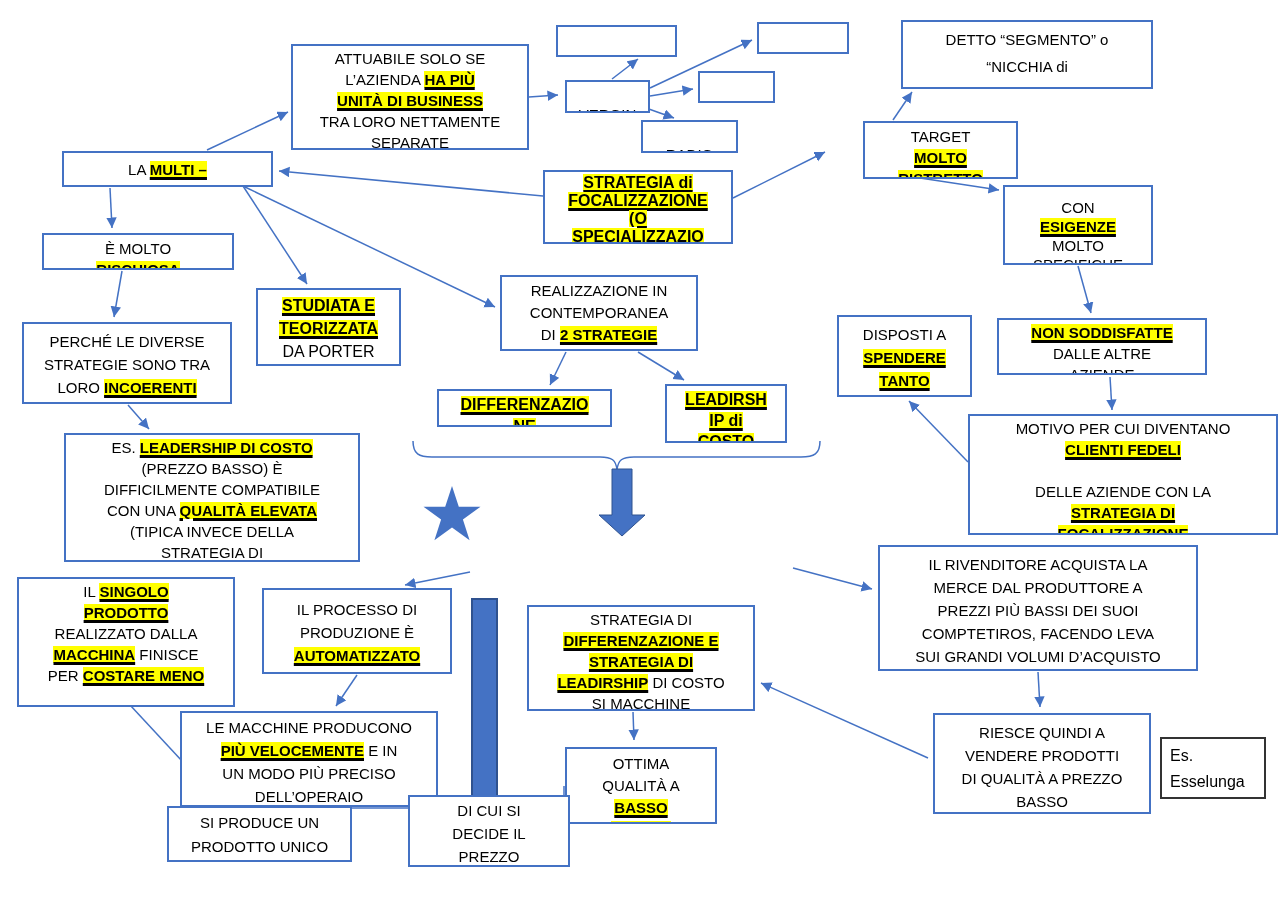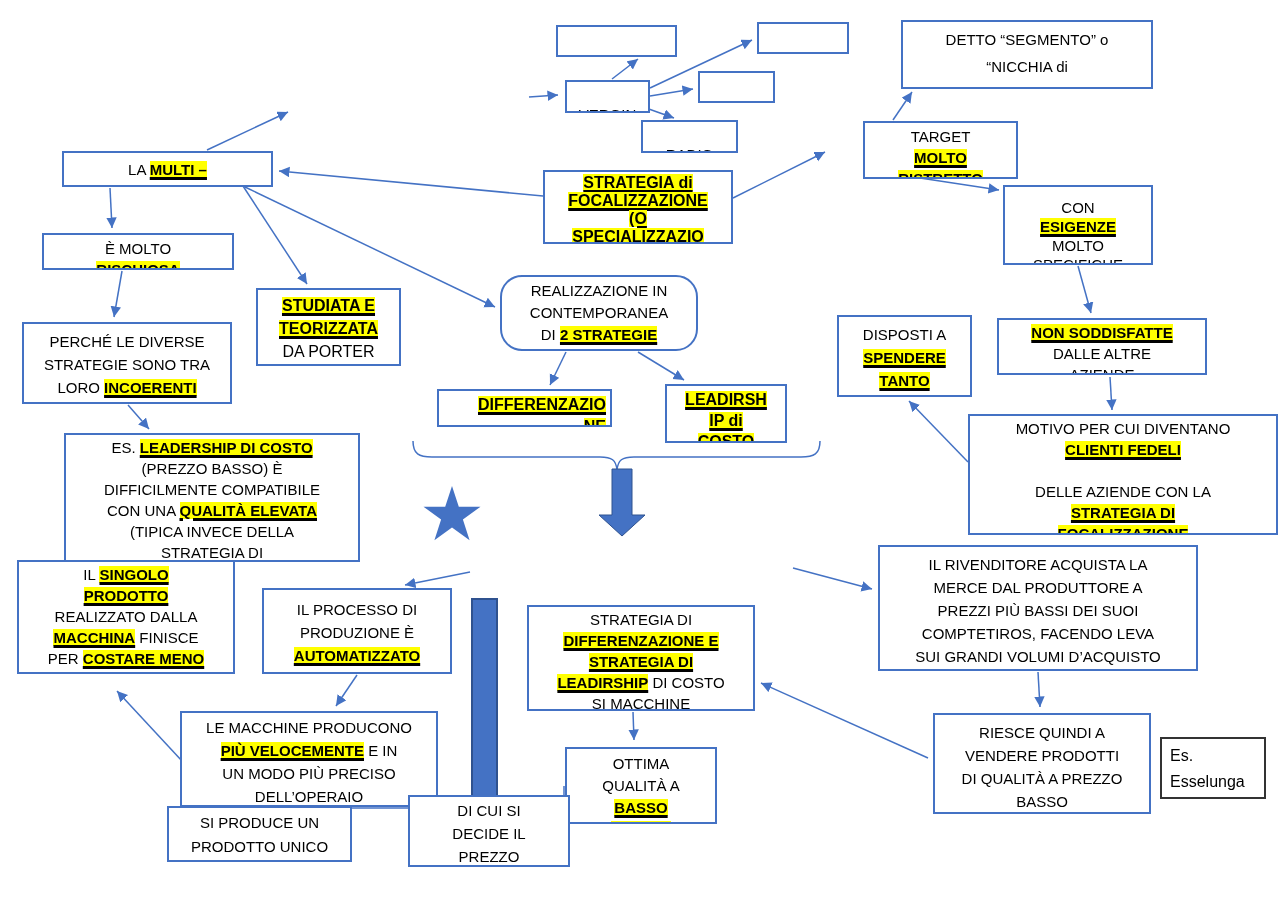--- a/index.html
+++ b/index.html
@@ -19,25 +19,25 @@
   .tl{white-space:nowrap;}
   .n-la_multi{padding-top:6px;}
   .n-attuabile{padding-top:2px;}
   .n-palestre,.n-vergin,.n-hotel,.n-aerei,.n-radio{padding-top:22px;}
   .n-detto{line-height:27px;padding-top:4px;}
   .n-target{line-height:21px;margin-left:34px;}
   .n-strategia_foc{font-size:16px;line-height:18px;padding-top:2px;}
   .n-e_molto{padding-top:3px;}
   .n-con_esigenze{line-height:19px;padding-top:11px;}
   .n-studiata{font-size:16px;line-height:23px;padding-top:4px;}
-  .n-realizzazione{line-height:22px;border-radius:22px;}
+  .n-realizzazione{line-height:22px;}
   .n-perche{line-height:23px;padding-top:6px;}
   .n-disposti{line-height:23px;padding-top:6px;}
   .n-non_soddisfatte{padding-top:2px;}
-  .n-differenzazio{font-size:16px;line-height:22px;text-align:right;}
+  .n-differenzazio{font-size:16px;line-height:22px;}
   .n-leadirship{font-size:16px;line-height:21px;}
   .n-es_leadership{padding-top:2px;}
   .n-motivo{padding-top:2px;}
   .n-possibile{font-size:16px;line-height:24px;padding-top:4px;}
   .n-singolo{padding-top:2px;}
   .n-processo{line-height:23px;padding-top:8px;}
   .n-fondono{padding-top:2px;}
   .n-rivenditore{line-height:23px;padding-top:6px;}
   .n-macchine{line-height:23px;padding-top:3px;}
   .n-ottima{line-height:22px;padding-top:4px;}
@@ -94,20 +94,27 @@
     <rect class="shape-fill shape-stroke" x="472" y="599" width="25" height="246" stroke-width="2"></rect>
 
     <polygon class="shape-fill shape-stroke" points="612,469 632,469 632,515 645,515 622,536 599,515 612,515" stroke-width="1"></polygon>
 
     <polygon class="shape-fill" points="452,486 458.8,506.7 480.5,506.7 462.9,519.6 469.6,540.3 452,527.5 434.4,540.3 441.1,519.6 423.5,506.7 445.2,506.7"></polygon>
   </svg>
 
   <div class="node n-la_multi" style="left:62px;top:151px;width:211px;height:36px">
       <div class="tl"><span>LA </span><span class="hl">MULTI – </span></div>
     </div>
+  <div class="node n-attuabile" style="left:291px;top:44px;width:238px;height:106px">
+      <div class="tl"><span>ATTUABILE SOLO SE</span></div>
+      <div class="tl"><span>L’AZIENDA </span><span class="hl">HA PIÙ</span></div>
+      <div class="tl"><span class="hl">UNITÀ DI BUSINESS</span></div>
+      <div class="tl"><span>TRA LORO NETTAMENTE</span></div>
+      <div class="tl"><span>SEPARATE</span></div>
+    </div>
   <div class="node n-palestre" style="left:556px;top:25px;width:121px;height:32px">
       <div class="tl"><span>PALESTRE</span></div>
     </div>
   <div class="node n-vergin" style="left:565px;top:80px;width:85px;height:33px">
       <div class="tl"><span>VERGIN</span></div>
     </div>
   <div class="node n-hotel" style="left:757px;top:22px;width:92px;height:32px">
       <div class="tl"><span>HOTEL</span></div>
     </div>
   <div class="node n-aerei" style="left:698px;top:71px;width:77px;height:32px">
@@ -185,21 +192,21 @@
       <div class="tl"><span>STRATEGIA DI</span></div>
     </div>
   <div class="node n-motivo" style="left:968px;top:414px;width:310px;height:121px">
       <div class="tl"><span>MOTIVO PER CUI DIVENTANO</span></div>
       <div class="tl"><span class="hl">CLIENTI FEDELI</span></div>
       <div class="tl">&nbsp;</div>
       <div class="tl"><span>DELLE AZIENDE CON LA</span></div>
       <div class="tl"><span class="hl">STRATEGIA DI</span></div>
       <div class="tl"><span class="hl">FOCALIZZAZIONE</span></div>
     </div>
-  <div class="node n-singolo" style="left:17px;top:560px;width:218px;height:114px">
+  <div class="node n-singolo" style="left:17px;top:577px;width:218px;height:130px">
       <div class="tl"><span>IL </span><span class="hl">SINGOLO</span></div>
       <div class="tl"><span class="hl">PRODOTTO</span></div>
       <div class="tl"><span>REALIZZATO DALLA</span></div>
       <div class="tl"><span class="hl">MACCHINA</span><span> FINISCE</span></div>
       <div class="tl"><span>PER </span><span class="hl">COSTARE MENO</span></div>
     </div>
   <div class="node n-processo" style="left:262px;top:588px;width:190px;height:86px">
       <div class="tl"><span>IL PROCESSO DI</span></div>
       <div class="tl"><span>PRODUZIONE È</span></div>
       <div class="tl"><span class="hl">AUTOMATIZZATO</span></div>

